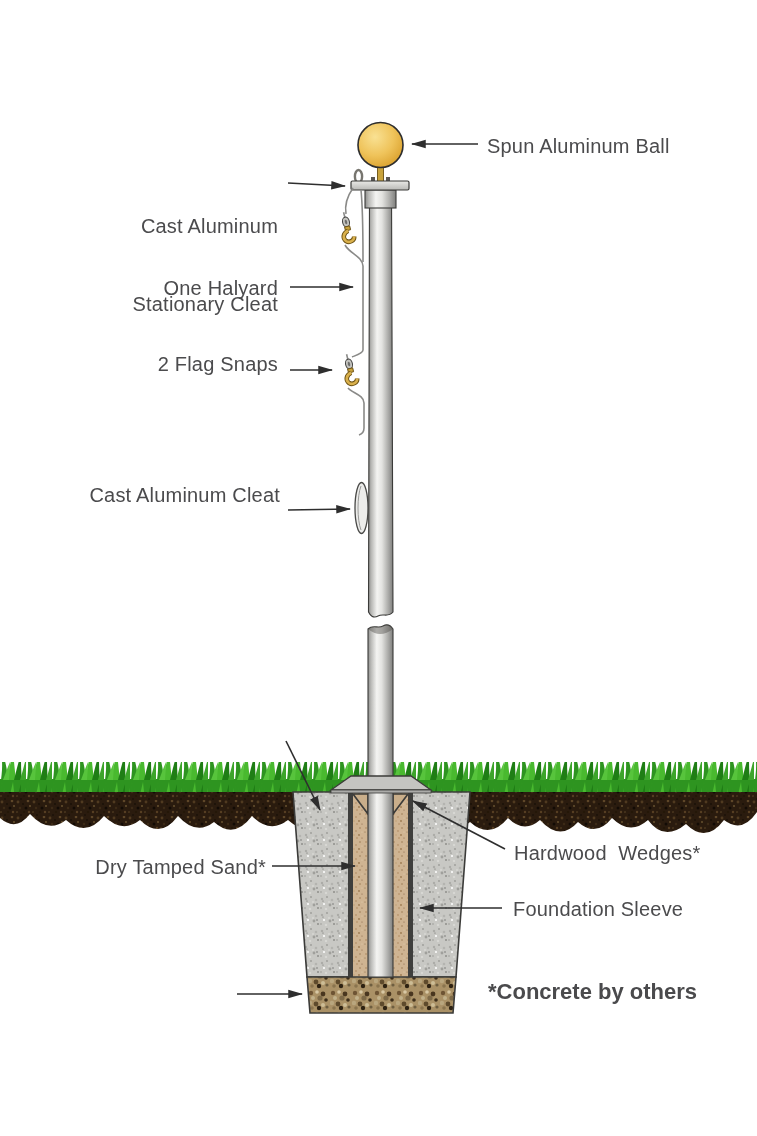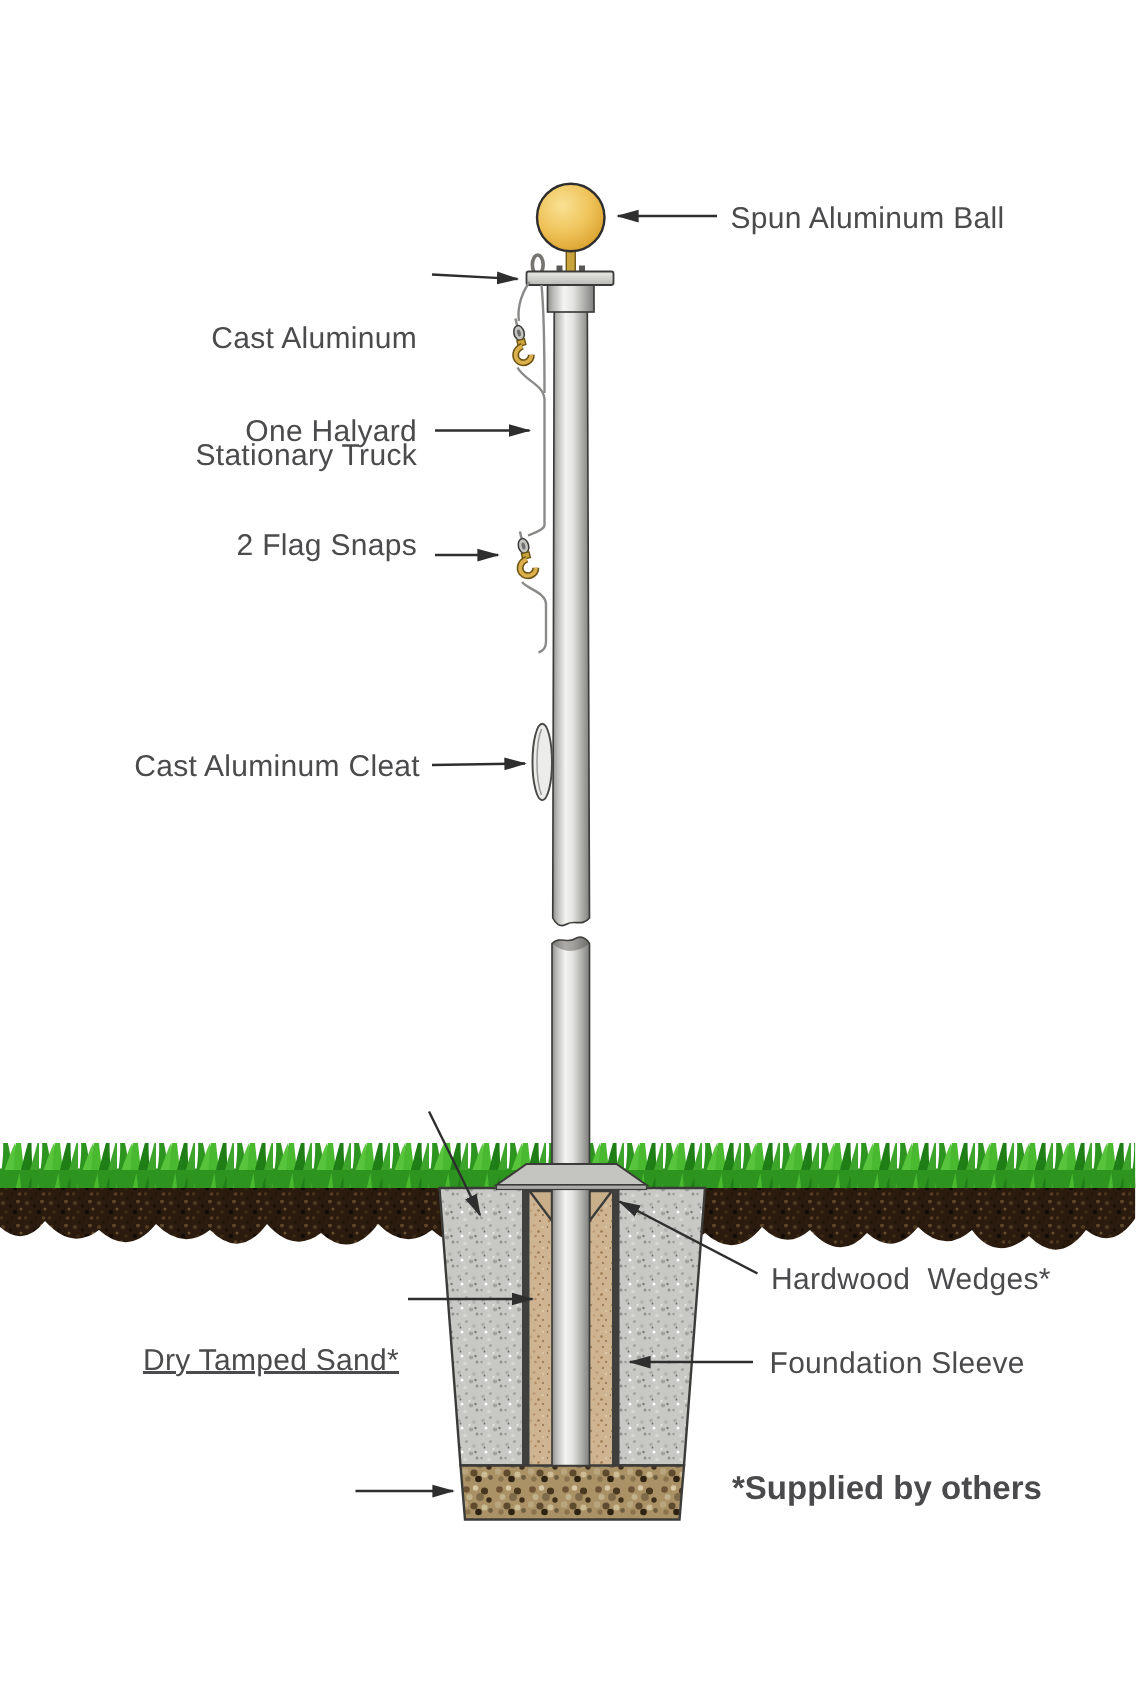--- a/index.html
+++ b/index.html
@@ -168,32 +168,32 @@
       <line x1="505" y1="849" x2="413" y2="801" marker-end="url(#ah)"></line>
       <line x1="502" y1="908" x2="420" y2="908" marker-end="url(#ah)"></line>
       <line x1="237" y1="994" x2="302" y2="994" marker-end="url(#ah)"></line>
     </g>
   </svg>
 
   <div class="label" style="left:487px;top:133px;">Spun Aluminum Ball</div>
 
   <div class="label right" style="right:479px;top:161px;">
     <div>Cast Aluminum</div>
-    <div>Stationary Truck</div>
+    <div>Stationary Cleat</div>
   </div>
 
   <div class="label right" style="right:479px;top:275px;">One Halyard</div>
 
   <div class="label right" style="right:479px;top:351px;">2 Flag Snaps</div>
 
-  <div class="label right" style="right:477px;top:498px;">Cast Aluminum Cleat</div>
+  <div class="label right" style="right:477px;top:482px;">Cast Aluminum Cleat</div>
 
 
-  <div class="label right" style="right:491px;top:894px;text-decoration:underline;">Dry Tamped Sand*</div>
+  <div class="label right" style="right:491px;top:854px;">Dry Tamped Sand*</div>
 
   <div class="label" style="left:513px;top:896px;">Foundation Sleeve</div>
 
   <div class="label" style="left:514px;top:840px;">Hardwood  Wedges*</div>
 
 
-  <div class="label footnote" style="left:488px;top:979px;">*Supplied by others</div>
+  <div class="label footnote" style="left:488px;top:979px;">*Concrete by others</div>
 
 </div>
 
 </body></html>

